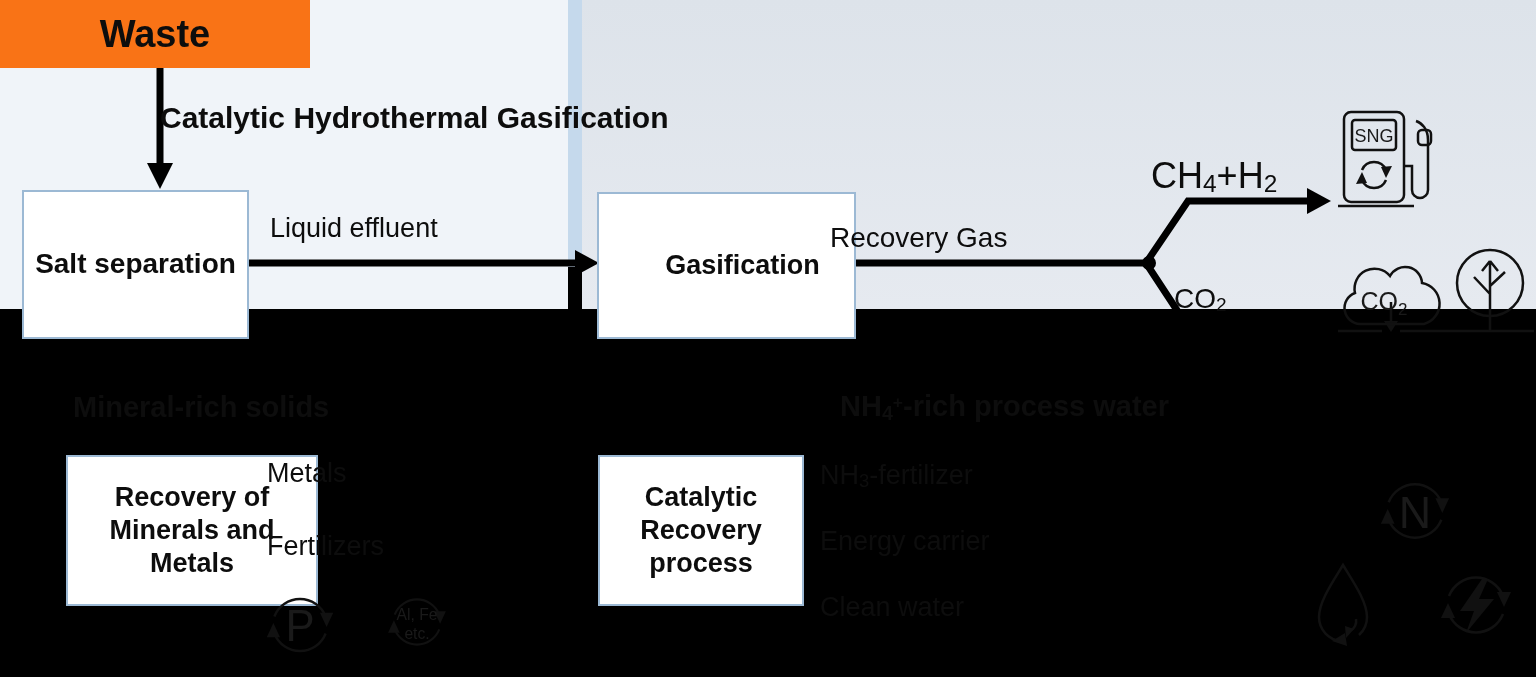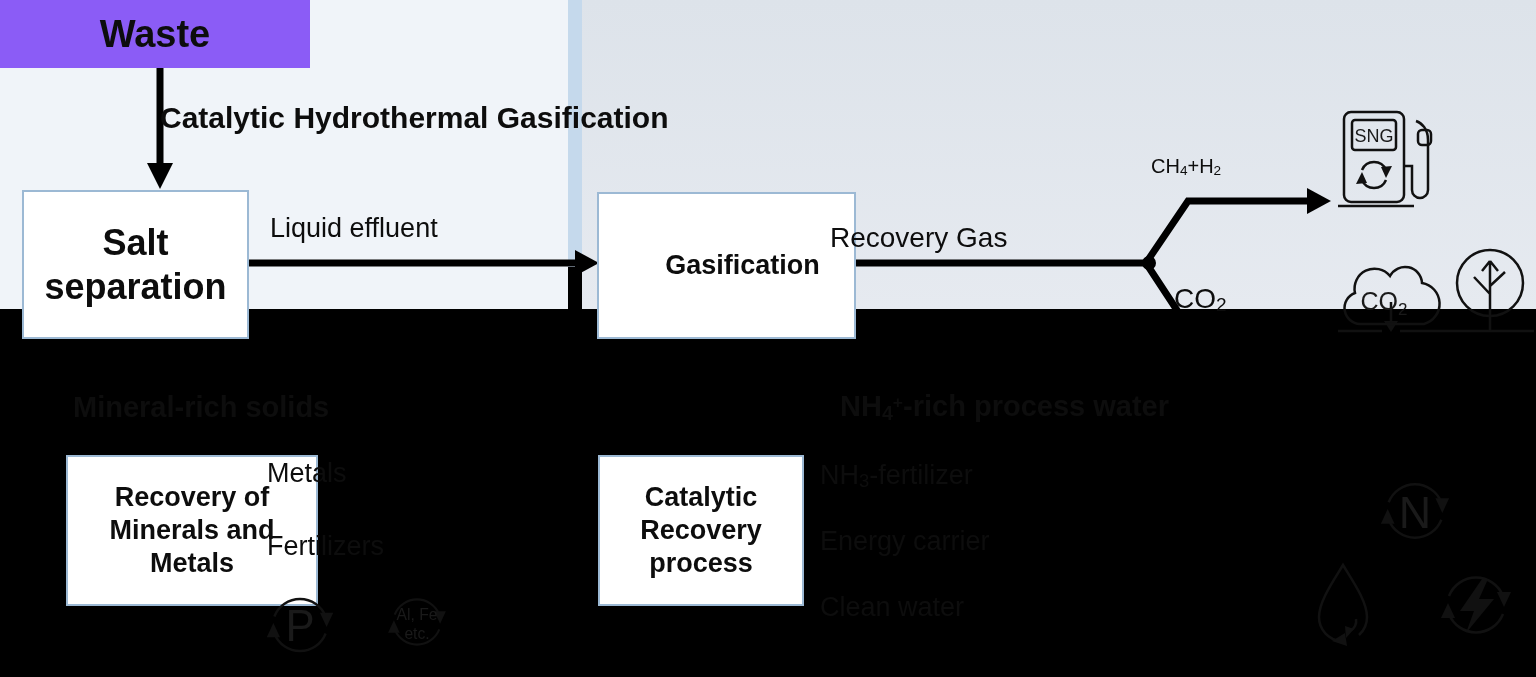--- a/index.html
+++ b/index.html
@@ -3,27 +3,27 @@
 <meta charset="utf-8">
 <style>
   html,body{margin:0;padding:0;background:#000;}
   .stage{position:relative;width:1536px;height:677px;background:#000;
          font-family:"Liberation Sans",sans-serif;color:#0d0d0d;overflow:hidden;}
   .panel{position:absolute;}
   .panel.blue{left:0;top:85;width:1536px;height:267px;background:#c5d9ec;}
   .panel.left{left:0;top:368;width:568px;height:309px;background:#f0f4f9;}
   .panel.right{left:582px;top:368;width:954px;height:309px;
                background:linear-gradient(#dde3ea,#e6eaf0);}
-  .waste{position:absolute;left:0;top:0;width:310px;height:68px;background:#8b5cf6;
+  .waste{position:absolute;left:0;top:0;width:310px;height:68px;background:#f97316;
          display:flex;align-items:center;justify-content:center;
          font-weight:bold;font-size:38px;}
   .box{position:absolute;background:#fff;border:2px solid #9cb9d4;
        display:flex;align-items:center;justify-content:center;text-align:center;
        font-weight:bold;line-height:1.22;}
-  .box.salt{left:22px;top:190px;width:223px;height:145px;font-size:36px;}
+  .box.salt{left:22px;top:190px;width:223px;height:145px;font-size:28px;}
   .box.gasi{left:597px;top:192px;width:223px;height:143px;font-size:27px;padding-left:32px;}
   .box.reco{left:22px;top:455px;width:248px;height:147px;font-size:27px;margin-left:44px;}
   .box.nitr{left:598px;top:455px;width:202px;height:147px;font-size:27px;}
   .lbl{position:absolute;font-size:27px;white-space:nowrap;}
   .lbl.bold{font-weight:bold;}
   .lbl sub{font-size:0.68em;vertical-align:-0.18em;}
   .lbl sup{font-size:0.6em;vertical-align:0.45em;}
   svg.overlay{position:absolute;left:0;top:0;pointer-events:none;}
   .ic{position:absolute;}
   .ic svg{display:block;width:100%;height:100%;}
@@ -93,21 +93,21 @@
   <div class="box nitr">
     <span>Catalytic Recovery process</span>
   </div>
 
   <div class="lbl bold" style="left:160px;top:101px;width:1000px;font-size:30px;">Catalytic Hydrothermal Gasification</div>
   <div class="lbl bold" style="left:73px;top:391px;width:500px;font-size:29px;">Mineral-rich solids</div>
   <div class="lbl bold" style="left:840px;top:390px;width:500px;font-size:29px;"><span>NH</span><sub>4</sub><sup>+</sup><span>-rich process water</span></div>
 
   <div class="lbl" style="left:270px;top:213px;width:190px;">Liquid effluent</div>
   <div class="lbl" style="left:830px;top:222px;width:300px;font-size:28px;">Recovery Gas</div>
-  <div class="lbl" style="left:1151px;top:155px;width:200px;font-size:20px;"><span>CH</span><sub>4</sub><span>+H</span><sub>2</sub></div>
+  <div class="lbl" style="left:1151px;top:155px;width:200px;font-size:36px;"><span>CH</span><sub>4</sub><span>+H</span><sub>2</sub></div>
   <div class="lbl" style="left:1174px;top:283px;width:150px;font-size:28px;"><span>CO</span><sub>2</sub></div>
   <div class="lbl" style="left:267px;top:458px;width:200px;">Metals</div>
   <div class="lbl" style="left:267px;top:531px;width:200px;">Fertilizers</div>
   <div class="lbl" style="left:820px;top:460px;width:300px;"><span>NH</span><sub>3</sub><span>-fertilizer</span></div>
   <div class="lbl" style="left:820px;top:526px;width:300px;">Energy carrier</div>
   <div class="lbl" style="left:820px;top:592px;width:300px;">Clean water</div>
 
   <div class="ic" style="left:1336px;top:108px;width:104px;height:102px;text-decoration:underline;">
     <svg viewBox="0 0 104 102">
       <line x1="2" y1="98" x2="78" y2="98" class="stroke25"></line>

